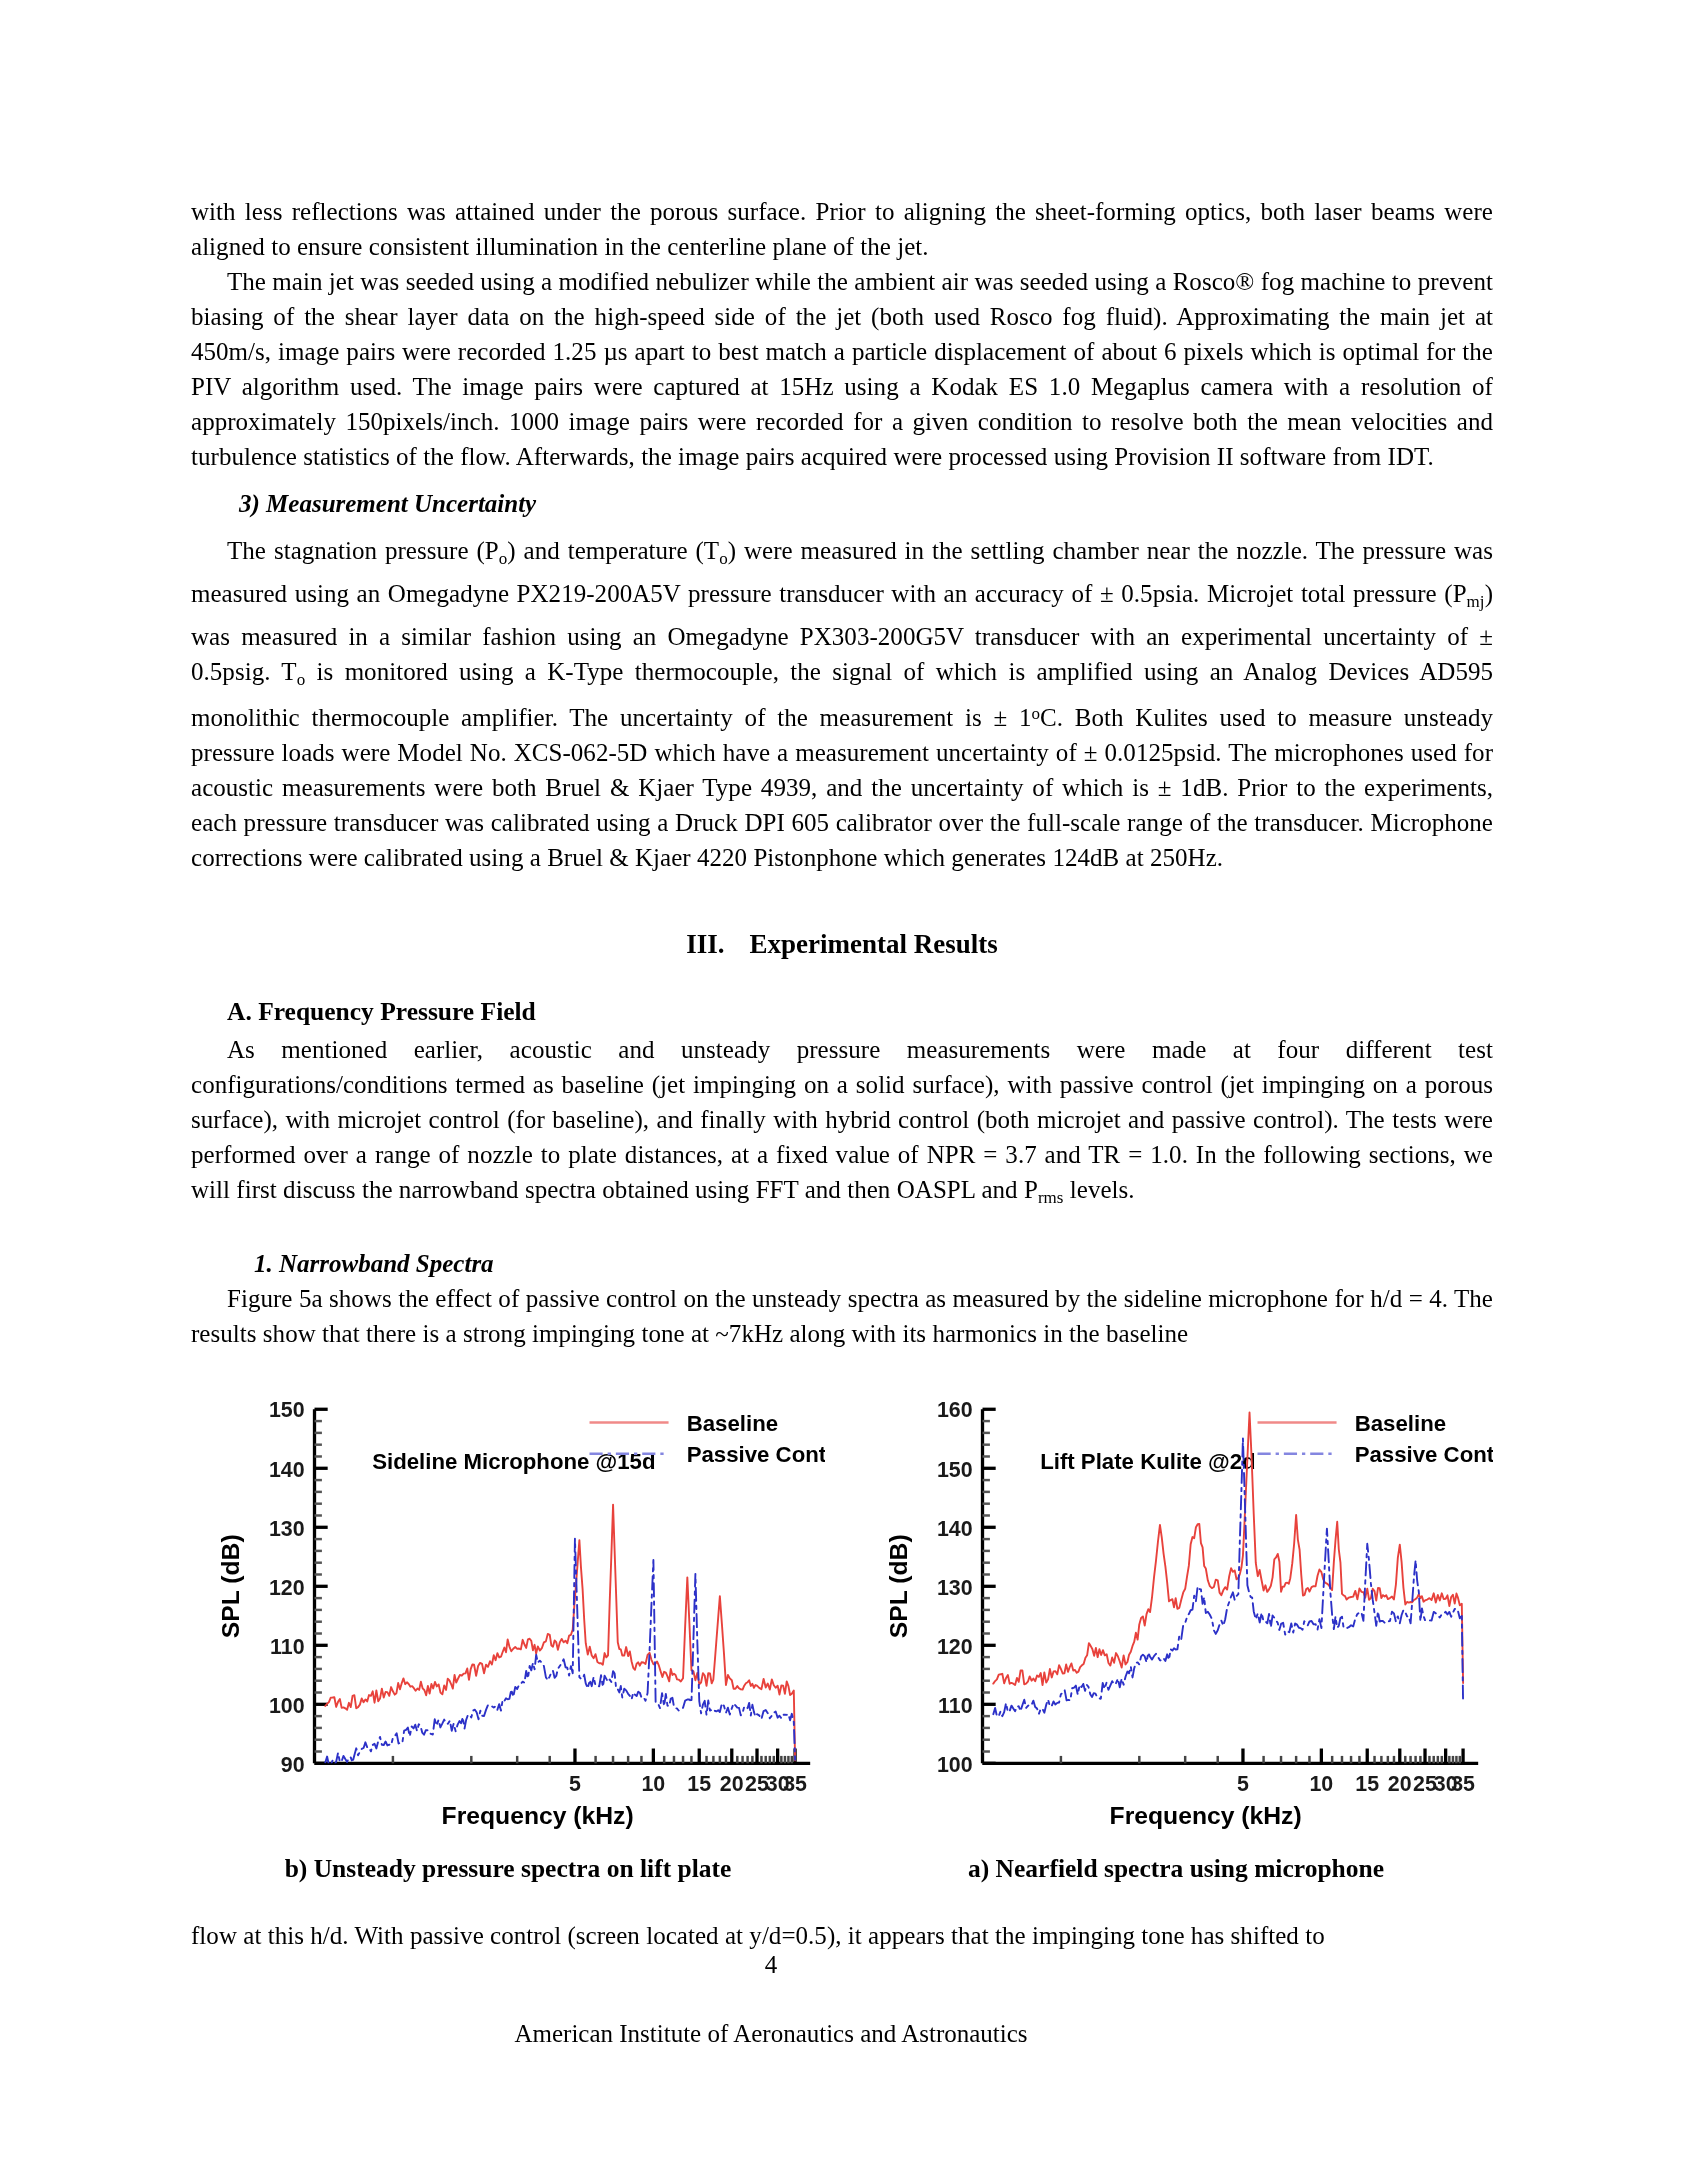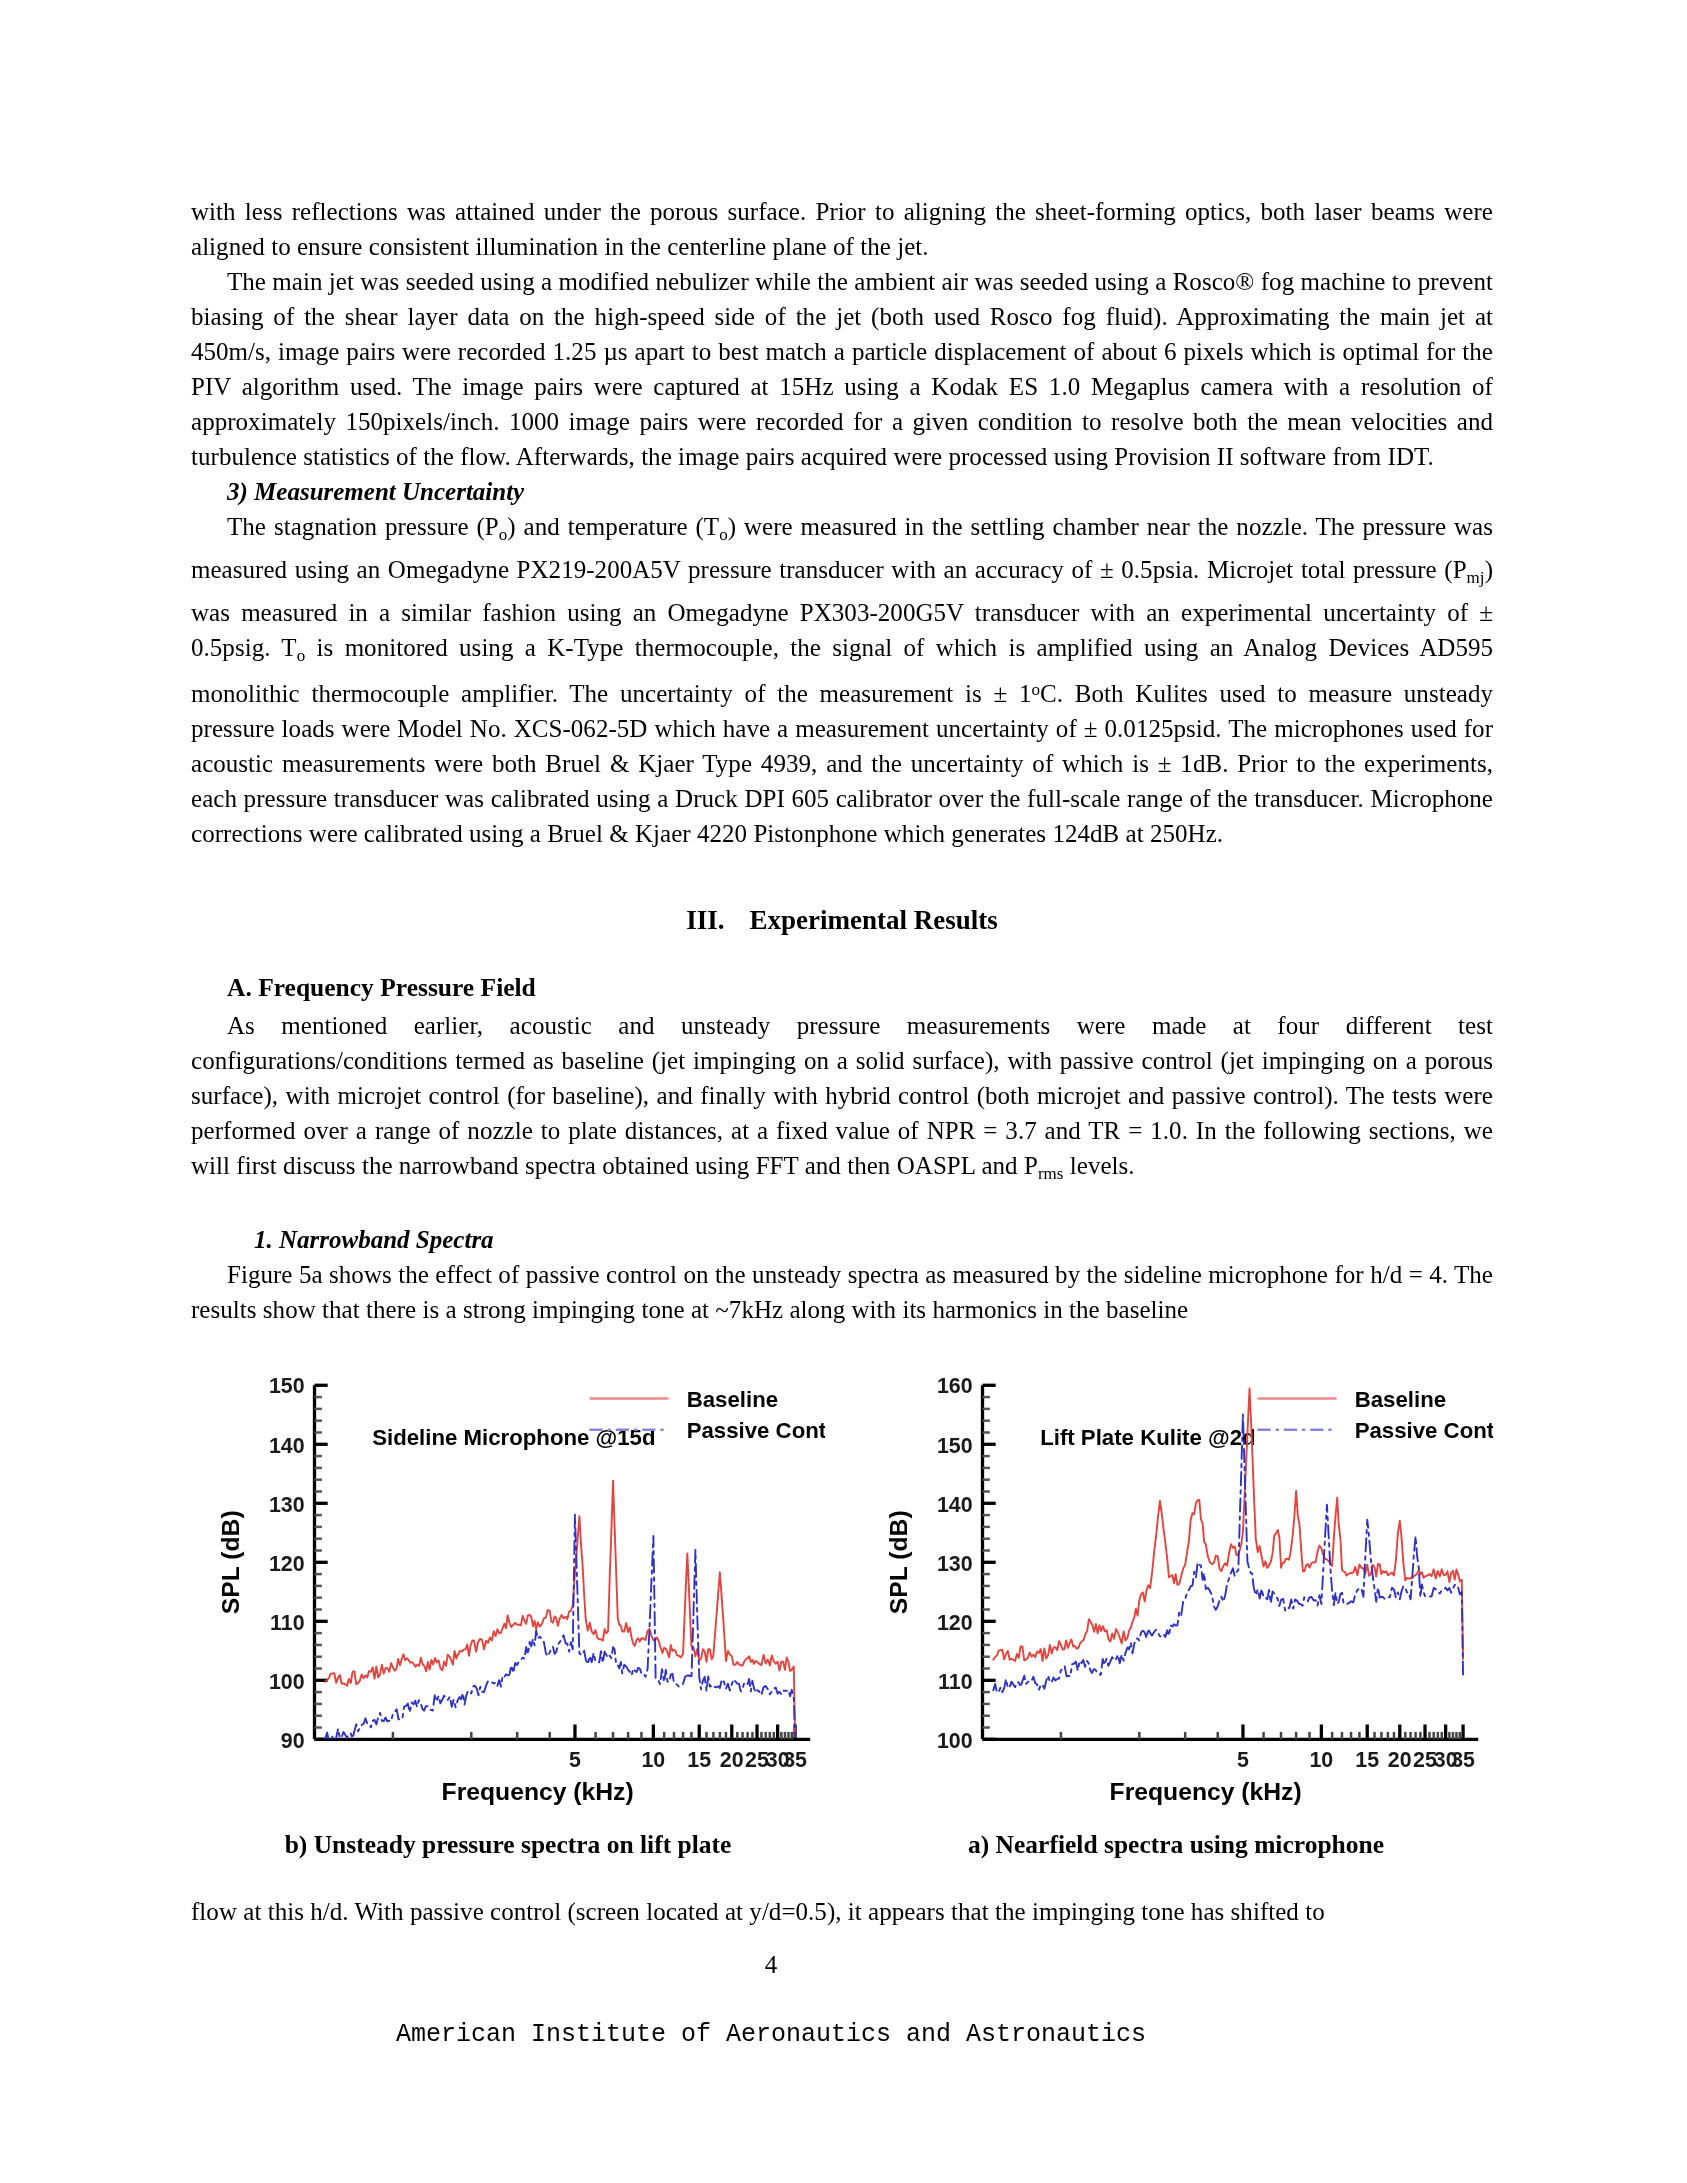--- a/index.html
+++ b/index.html
@@ -21,21 +21,21 @@
   p.body-text {
     margin:0;
     font-size:25px;
     line-height:35px;
     text-align:justify;
     text-justify:inter-word;
     letter-spacing:0.04px;
   }
   p.indent { text-indent:36px; }
   .sub-head-italic {
-    margin:0;
+    margin:12px;
     font-size:25px;
     line-height:35px;
     font-weight:bold;
     font-style:italic;
     padding-left:36px;
   }
   .sub-head-italic2 {
     margin:0;
     font-size:25px;
     line-height:35px;
@@ -101,21 +101,20 @@
     top:1951px;
     text-align:center;
     font-size:25px;
   }
   .footer-line {
     position:absolute;
     left:0; right:0;
     top:2020px;
     text-align:center;
     font-size:25px;
-    font-family:Liberation Mono, monospace;
   }
 </style>
 </head>
 <body>
 
 <div class="page">
 
   <div class="content">
 
     <p class="body-text">with less reflections was attained under the porous surface.  Prior to aligning the sheet-forming optics, both laser beams were aligned to ensure consistent illumination in the centerline plane of the jet.</p>

